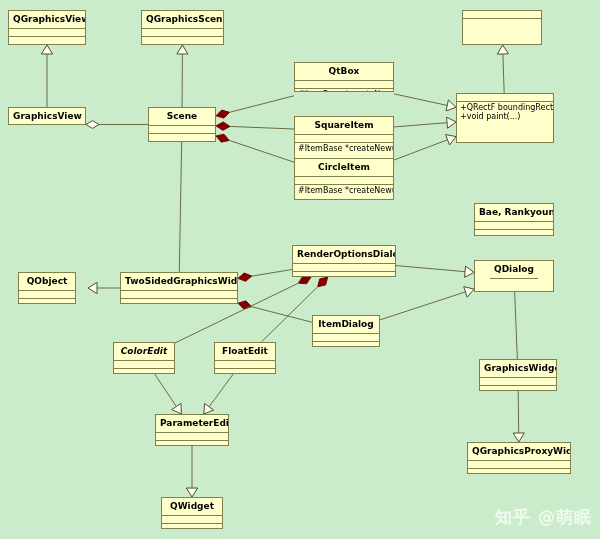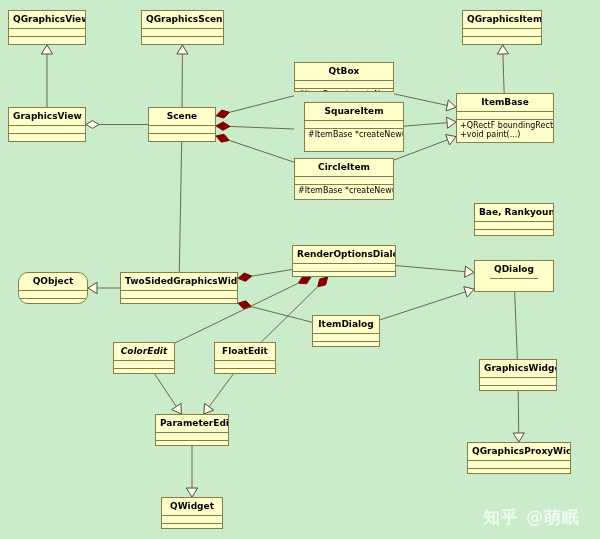--- a/index.html
+++ b/index.html
@@ -39,21 +39,21 @@
     color:#000;
     line-height:9px;
     white-space:nowrap;
   }
   .uml-compartment:last-child{border-bottom:none;}
   .uml-compartment.empty{padding:0;height:7px;}
   .uml-compartment .mrow{display:block;line-height:9px;}
 
   .watermark{
     position:absolute;
-    right:20px;bottom:10px;
+    right:8px;bottom:10px;
     font-size:17px;
     font-weight:bold;
     color:rgba(255,255,255,0.72);
     letter-spacing:1px;
     white-space:nowrap;
     font-family:"DejaVu Sans","Liberation Sans",sans-serif;
   }
 </style>
 </head>
 <body>
@@ -112,69 +112,67 @@
         <div class="uml-name">QGraphicsView</div>
         <div class="uml-compartment empty"></div>
         <div class="uml-compartment empty"></div>
       </div>
       <div class="uml-class" style="left: 141px; top: 10px; width: 83px; height: 35px;">
         <div class="uml-name">QGraphicsScene</div>
         <div class="uml-compartment empty"></div>
         <div class="uml-compartment empty"></div>
       </div>
       <div class="uml-class" style="left: 462px; top: 10px; width: 80px; height: 35px;">
-        <div class="uml-name">QGraphicsItem</div>
-        <div class="uml-compartment empty"></div>
-        <div class="uml-compartment empty"></div>
-      </div>
-      <div class="uml-class" style="left: 8px; top: 107px; width: 78px; height: 35px;">
+        <div class="uml-compartment empty"></div>
+        <div class="uml-compartment empty"></div>
+      </div>
+      <div class="uml-class" style="left: 8px; top: 107px; width: 78px; height: 18px;">
         <div class="uml-name">GraphicsView</div>
         <div class="uml-compartment empty"></div>
         <div class="uml-compartment empty"></div>
       </div>
       <div class="uml-class" style="left: 148px; top: 107px; width: 68px; height: 35px;">
         <div class="uml-name">Scene</div>
         <div class="uml-compartment empty"></div>
         <div class="uml-compartment empty"></div>
       </div>
       <div class="uml-class" style="left: 294px; top: 62px; width: 100px; height: 30px;">
         <div class="uml-name">QtBox</div>
         <div class="uml-compartment empty"></div>
         <div class="uml-compartment">
           <span class="mrow">#ItemBase *createNew()</span>
         </div>
       </div>
-      <div class="uml-class" style="left: 294px; top: 102px; width: 100px; height: 50px; margin-left: 10px;">
+      <div class="uml-class" style="left: 294px; top: 116px; width: 100px; height: 50px;">
         <div class="uml-name">SquareItem</div>
         <div class="uml-compartment empty"></div>
         <div class="uml-compartment">
           <span class="mrow">#ItemBase *createNew()</span>
         </div>
       </div>
       <div class="uml-class" style="left: 294px; top: 158px; width: 100px; height: 42px;">
         <div class="uml-name">CircleItem</div>
         <div class="uml-compartment empty"></div>
         <div class="uml-compartment">
           <span class="mrow">#ItemBase *createNew()</span>
         </div>
       </div>
       <div class="uml-class" style="left: 456px; top: 93px; width: 98px; height: 50px;">
-        <div class="uml-name">ItemBase</div>
         <div class="uml-compartment empty"></div>
         <div class="uml-compartment">
           <span class="mrow">+QRectF boundingRect()</span>
           <span class="mrow">+void paint(...)</span>
         </div>
       </div>
       <div class="uml-class" style="left: 474px; top: 203px; width: 80px; height: 33px;">
         <div class="uml-name">Bae, Rankyoung</div>
         <div class="uml-compartment empty"></div>
         <div class="uml-compartment empty"></div>
       </div>
-      <div class="uml-class" style="left: 18px; top: 272px; width: 70px; height: 32px; border-radius: 10px;">
+      <div class="uml-class" style="left: 18px; top: 272px; width: 58px; height: 32px;">
         <div class="uml-name">QObject</div>
         <div class="uml-compartment empty"></div>
         <div class="uml-compartment empty"></div>
       </div>
       <div class="uml-class" style="left: 120px; top: 272px; width: 118px; height: 32px;">
         <div class="uml-name">TwoSidedGraphicsWidget</div>
         <div class="uml-compartment empty"></div>
         <div class="uml-compartment empty"></div>
       </div>
       <div class="uml-class" style="left: 292px; top: 245px; width: 104px; height: 32px;">

